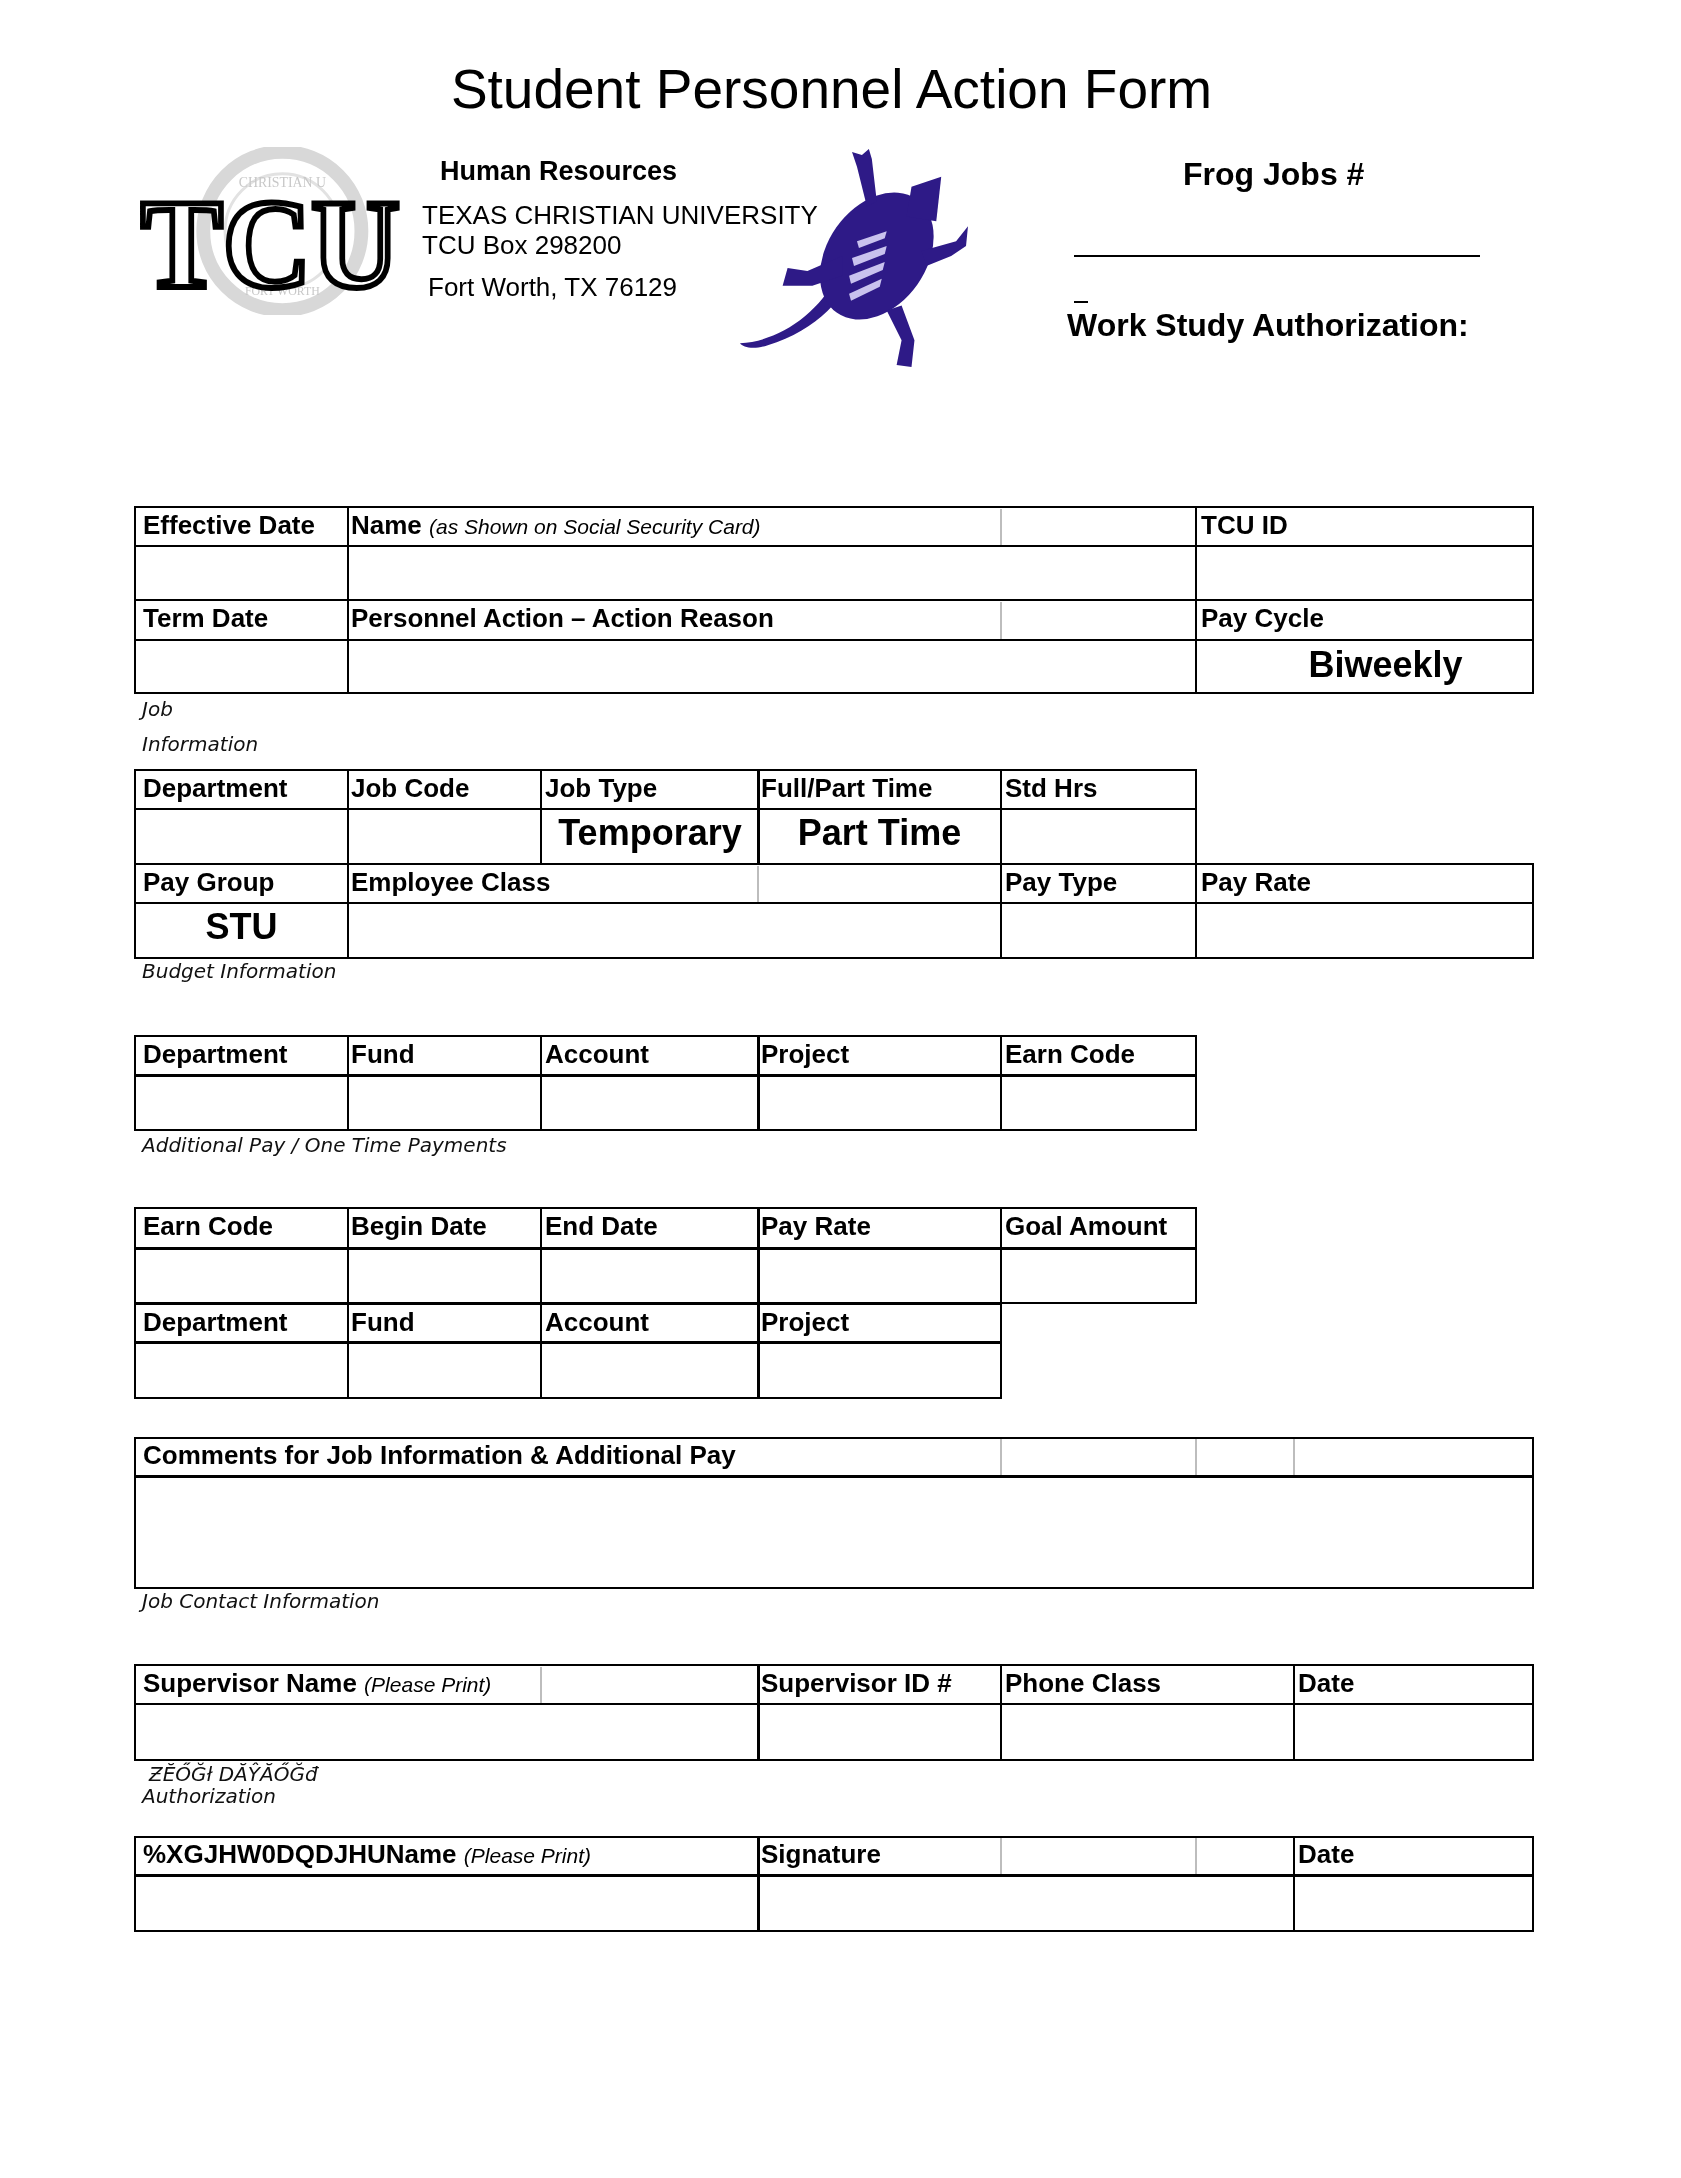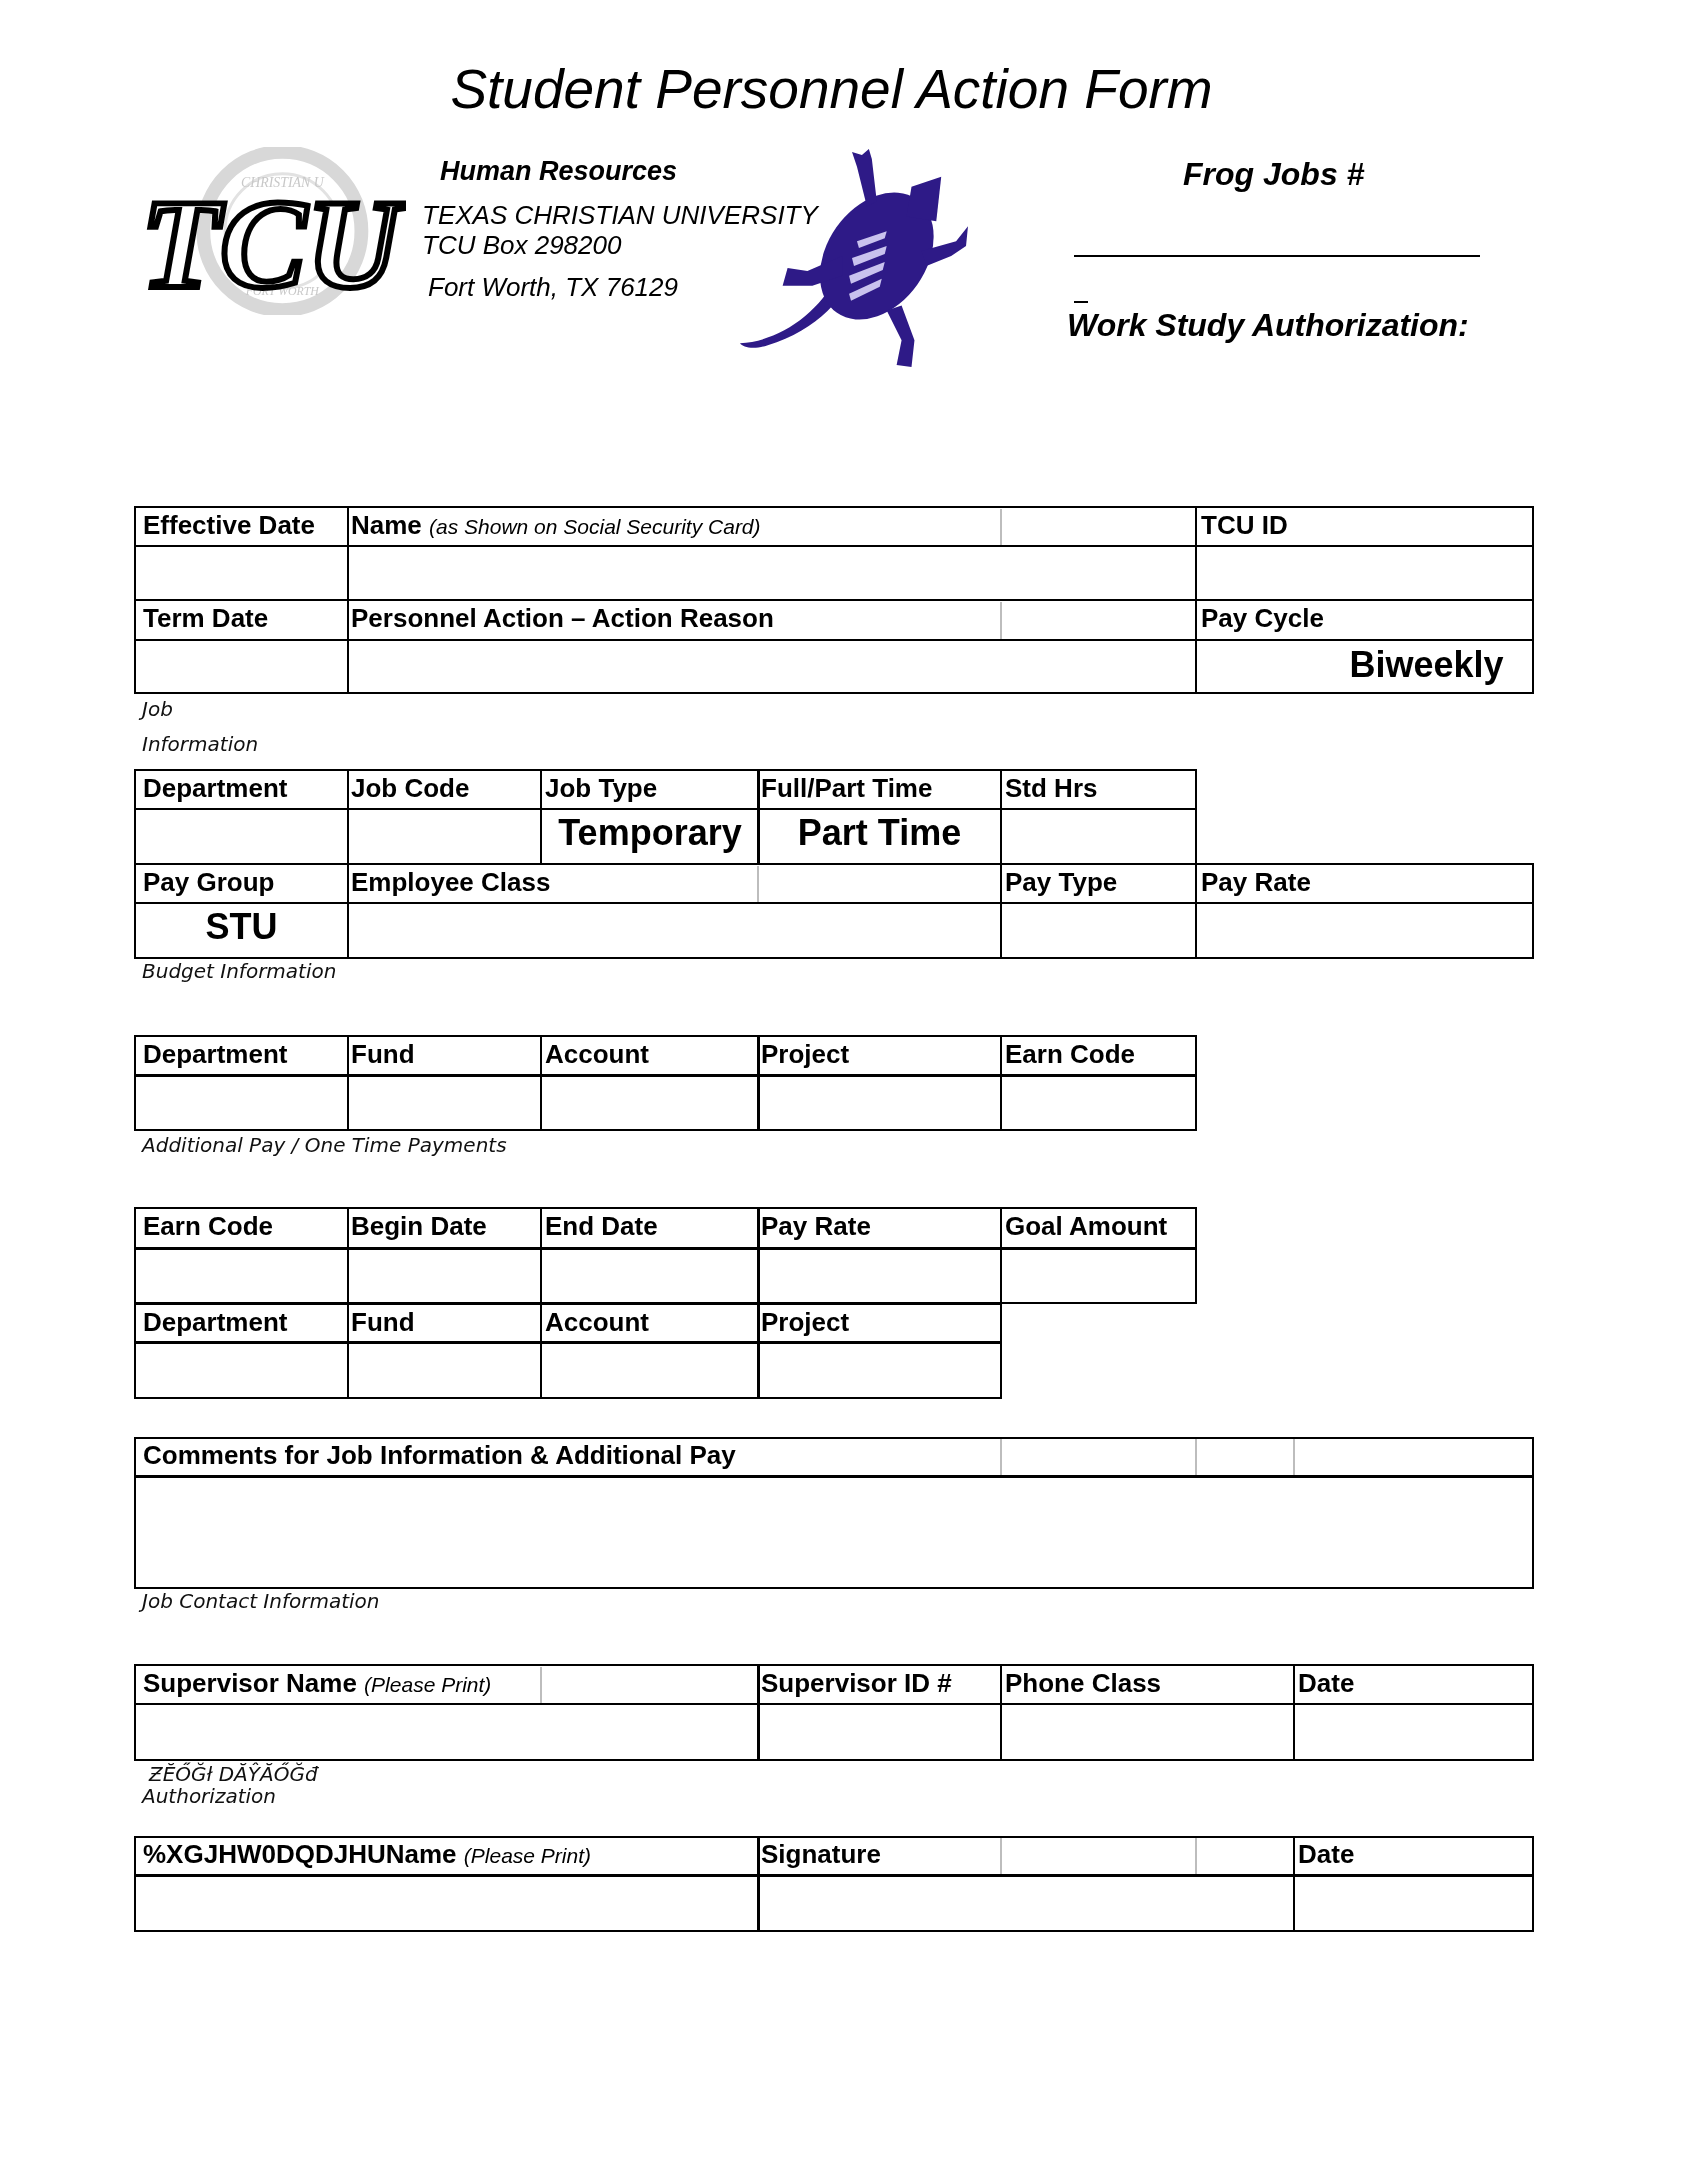--- a/index.html
+++ b/index.html
@@ -1,17 +1,17 @@
 <!DOCTYPE html>
 <html><head>
 <meta charset="utf-8">
 <style>
   html,body{margin:0;padding:0;background:#fff;}
   body{width:1681px;height:2178px;position:relative;overflow:hidden;font-family:"Liberation Sans",sans-serif;color:#000;}
-  .abs{position:absolute;font-style:italic;}
+  .abs{position:absolute;}
   .title{left:0;width:1663px;top:57px;text-align:center;font-size:55px;font-weight:normal;}
   .hr-head{left:440px;top:156px;font-size:27px;font-weight:bold;}
   .hr-line{left:422px;font-size:26px;}
   .frog-jobs{left:1183px;top:156px;font-size:32px;font-weight:bold;}
   .frog-line{left:1074px;top:255px;width:406px;border-top:2px solid #000;}
   .frog-dash{left:1074px;top:301px;width:14px;border-top:2px solid #000;}
   .ws-auth{left:1067px;top:307px;font-size:32px;font-weight:bold;}
   .sec{font-family:"DejaVu Sans",sans-serif;font-style:italic;font-size:20px;color:#111;left:142px;}
   .cell{position:absolute;box-sizing:border-box;border:2.5px solid #000;}
   .lbl{position:absolute;font-size:26px;font-weight:bold;white-space:nowrap;}
@@ -81,21 +81,21 @@
   <div class="cell" style="left:347px;top:599px;width:850px;height:42px;"></div>
   <div class="cell" style="left:1195px;top:599px;width:339px;height:42px;"></div>
   <div class="faint" style="left:1000px;top:602px;height:37px;"></div>
   <div class="lbl" style="left:143px;top:603px;">Term Date</div>
   <div class="lbl" style="left:351px;top:603px;">Personnel Action – Action Reason</div>
   <div class="lbl" style="left:1201px;top:603px;">Pay Cycle</div>
 
   <div class="cell" style="left:134px;top:639px;width:215px;height:55px;"></div>
   <div class="cell" style="left:347px;top:639px;width:850px;height:55px;"></div>
   <div class="cell" style="left:1195px;top:639px;width:339px;height:55px;"></div>
-  <div class="val" style="left:1195px;top:644px;width:381px;margin-left:41px;">Biweekly</div>
+  <div class="val" style="left:1195px;top:644px;width:381px;">Biweekly</div>
 </div>
 
 <div class="abs sec" style="top:697px;">Job</div>
 <div class="abs sec" style="top:732px;">Information</div>
 
 <div>
   <div class="cell" style="left:134px;top:769px;width:215px;height:41px;"></div>
   <div class="cell" style="left:347px;top:769px;width:195px;height:41px;"></div>
   <div class="cell" style="left:540px;top:769px;width:220px;height:41px;"></div>
   <div class="cell" style="left:757px;top:769px;width:245px;height:41px;"></div>

